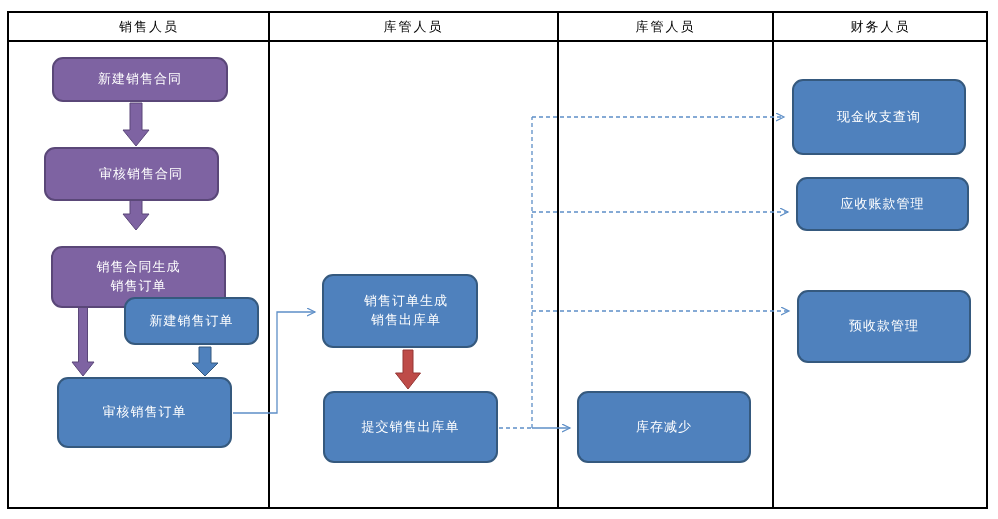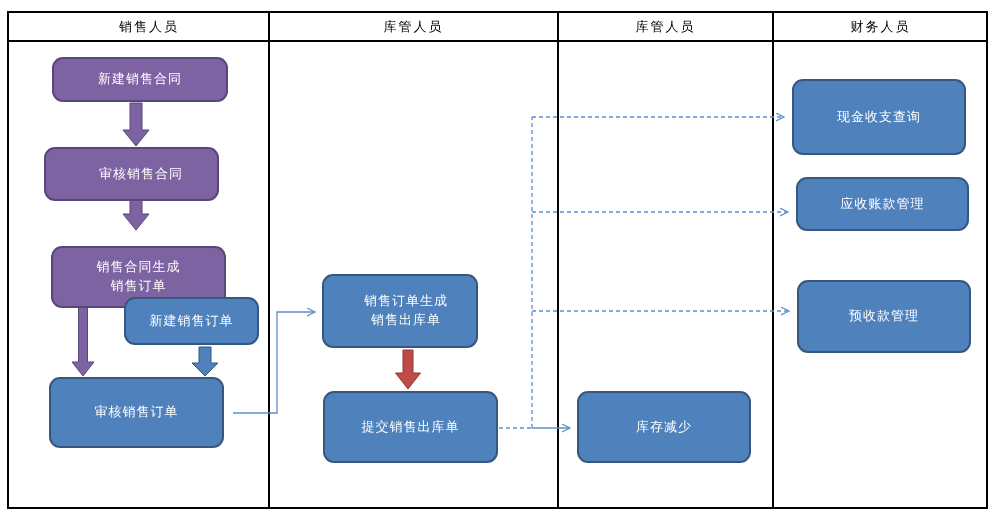--- a/index.html
+++ b/index.html
@@ -65,21 +65,21 @@
   <div class="node purple" style="left:44px;top:147px;width:175px;height:54px;padding-left:19px;">
     <span>审核销售合同</span>
   </div>
   <div class="node purple" style="left:51px;top:246px;width:175px;height:62px;">
     <span>销售合同生成
 销售订单</span>
   </div>
   <div class="node blue" style="left:124px;top:297px;width:135px;height:48px;">
     <span>新建销售订单</span>
   </div>
-  <div class="node blue" style="left:49px;top:377px;width:175px;height:71px;">
+  <div class="node blue" style="left:57px;top:377px;width:175px;height:71px;">
     <span>审核销售订单</span>
   </div>
 
   <div class="node blue" style="left:322px;top:274px;width:156px;height:74px;padding-left:12px;">
     <span>销售订单生成
 销售出库单</span>
   </div>
   <div class="node blue" style="left:323px;top:391px;width:175px;height:72px;">
     <span>提交销售出库单</span>
   </div>
@@ -87,17 +87,17 @@
   <div class="node blue" style="left:577px;top:391px;width:174px;height:72px;">
     <span>库存减少</span>
   </div>
 
   <div class="node blue" style="left:792px;top:79px;width:174px;height:76px;">
     <span>现金收支查询</span>
   </div>
   <div class="node blue" style="left:796px;top:177px;width:173px;height:54px;">
     <span>应收账款管理</span>
   </div>
-  <div class="node blue" style="left:797px;top:280px;width:174px;height:73px;">
+  <div class="node blue" style="left:797px;top:290px;width:174px;height:73px;">
     <span>预收款管理</span>
   </div>
 
 </div>
 
 </body></html>

